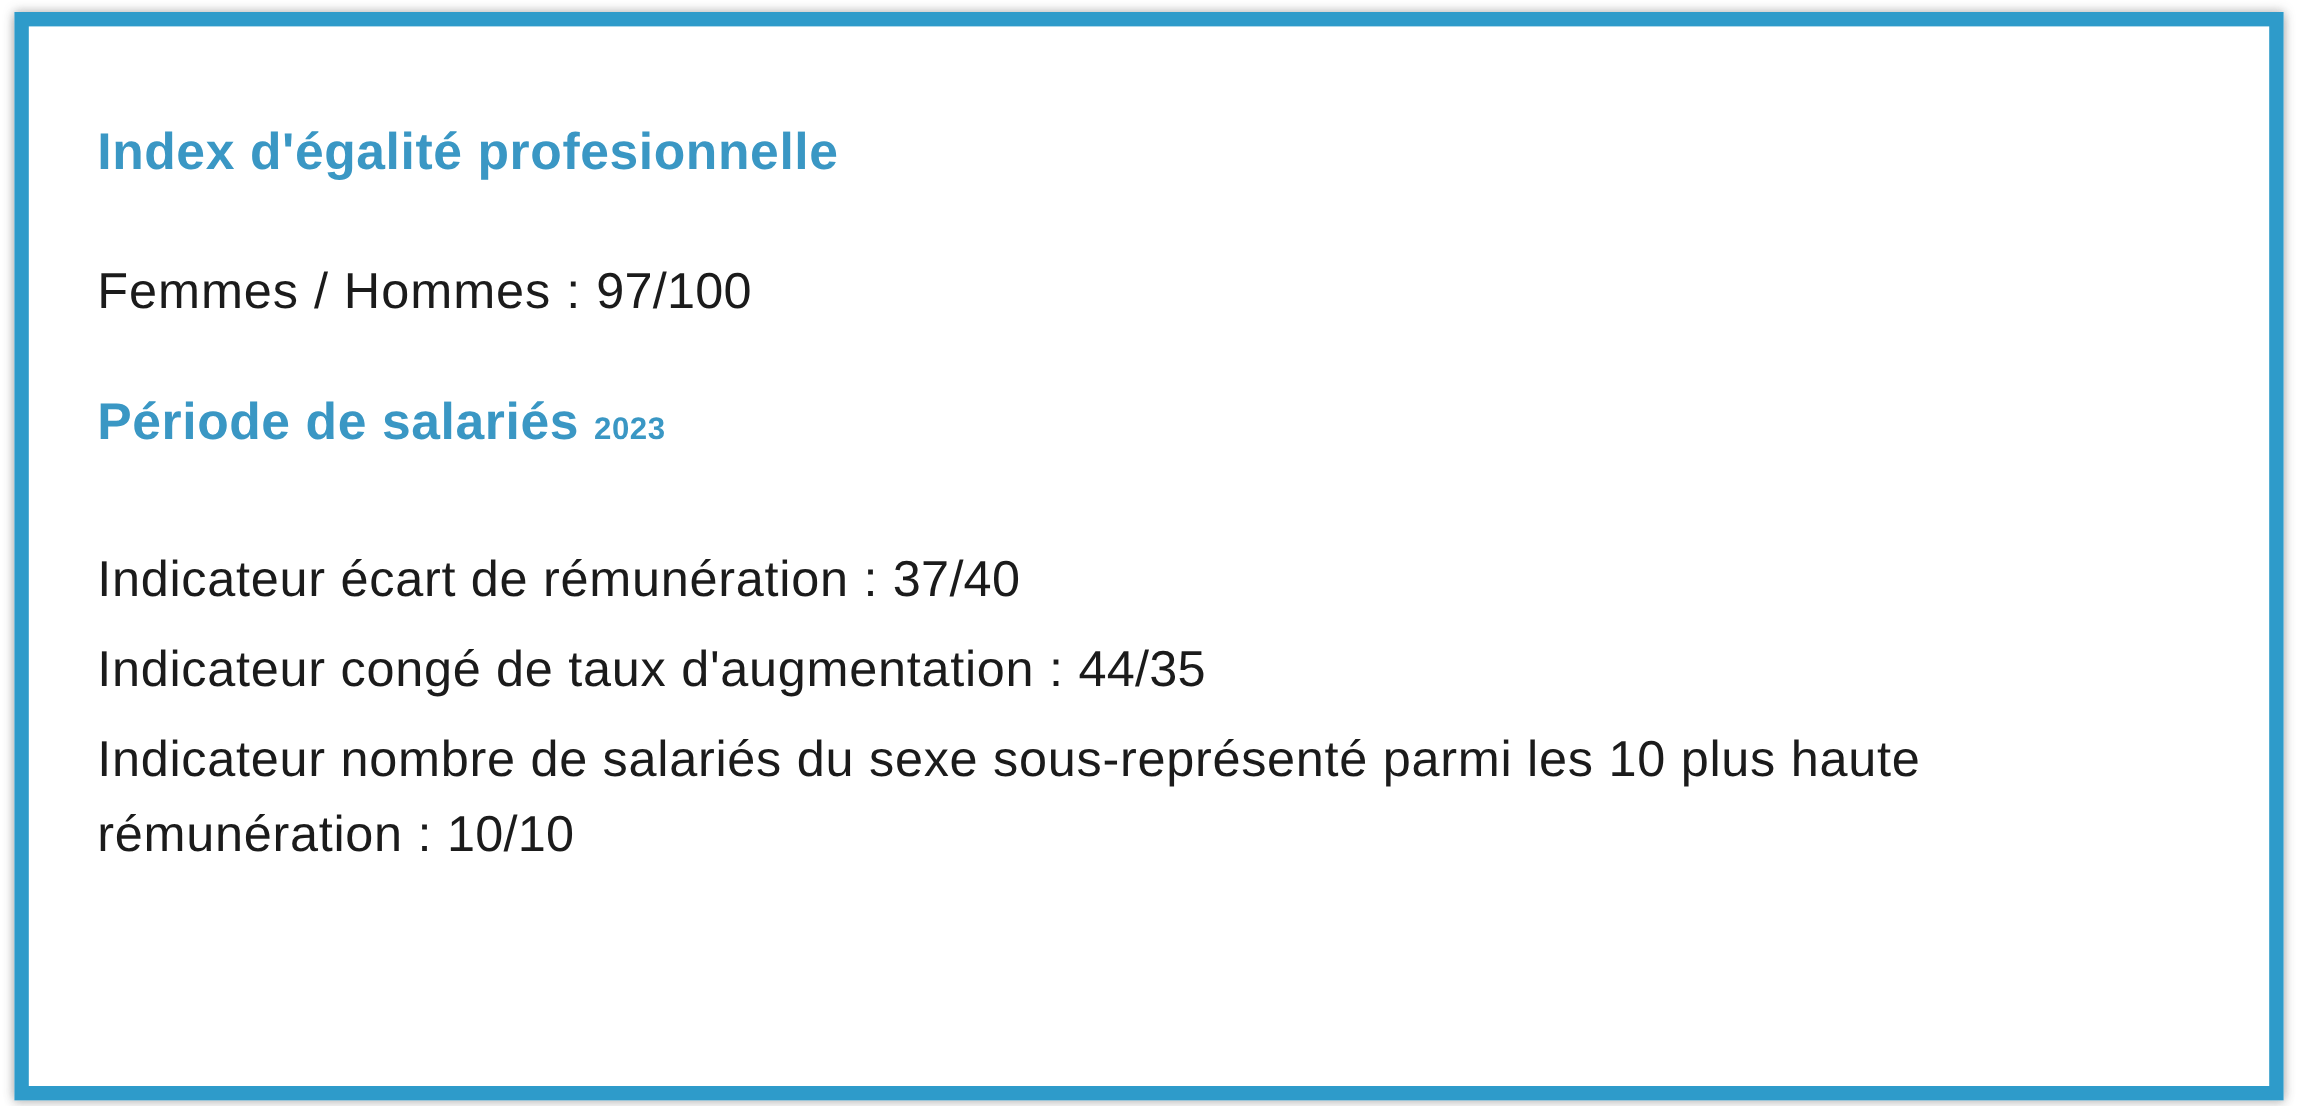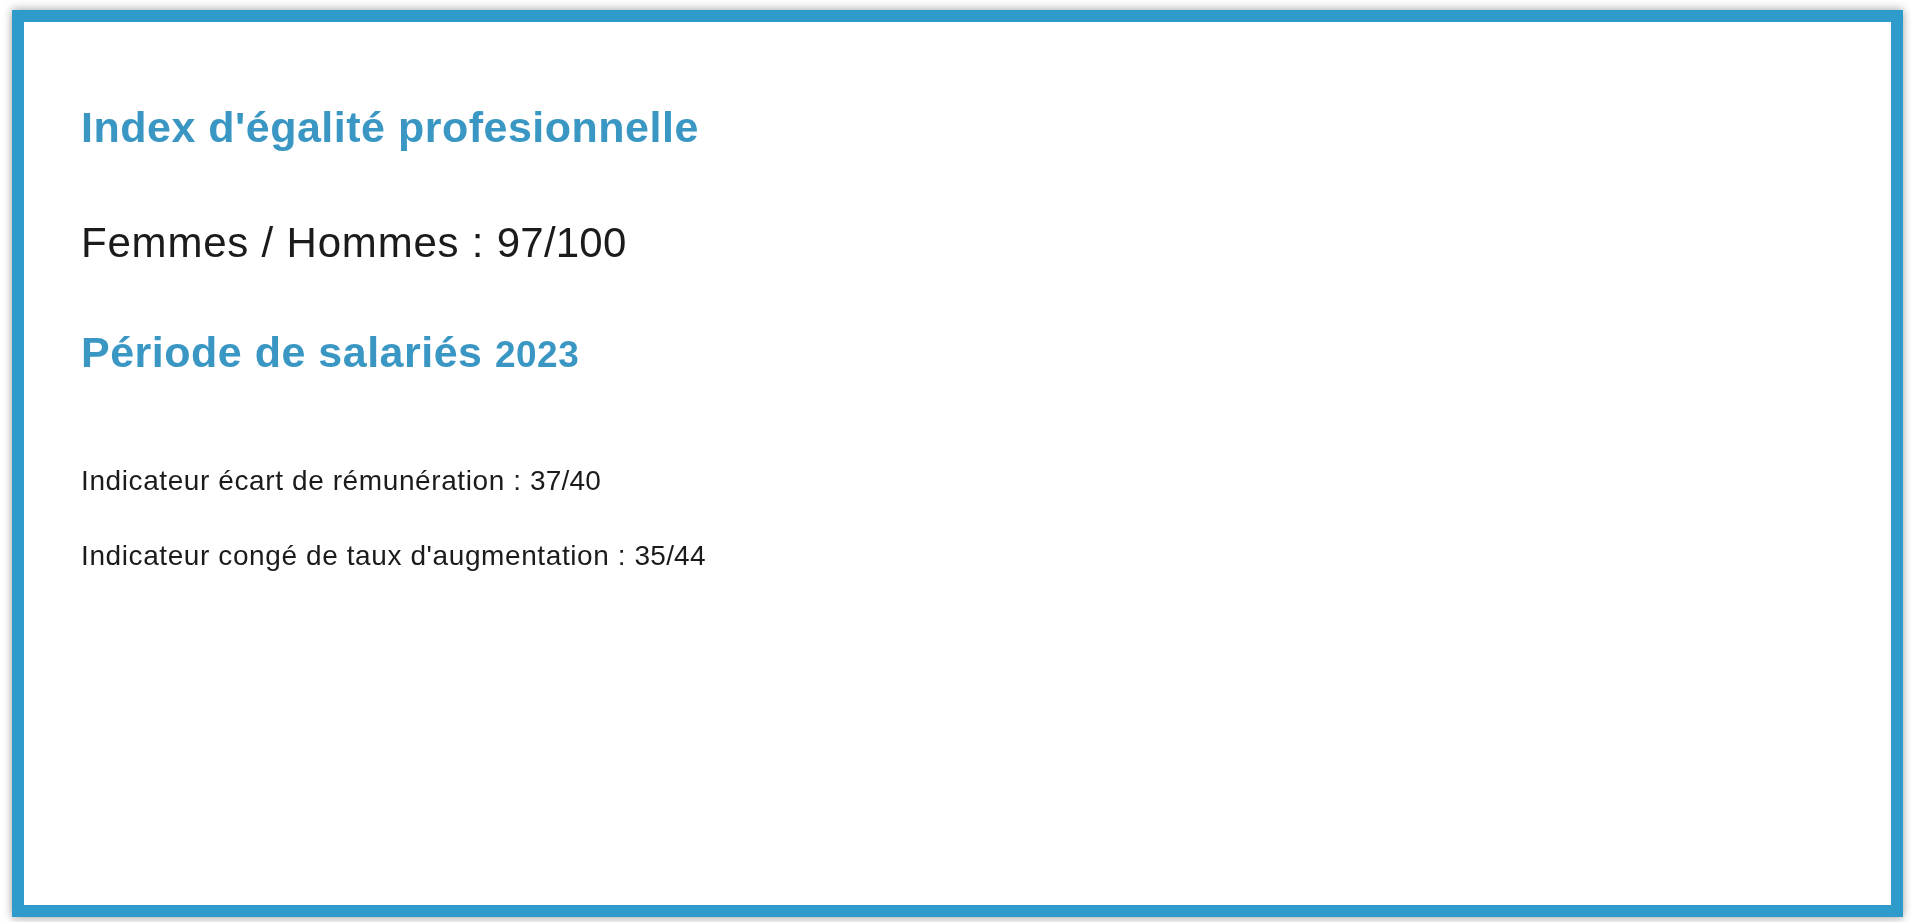--- a/index.html
+++ b/index.html
@@ -47,24 +47,24 @@
   h2.period{
     font-size:43px;
     font-weight:bold;
     color:var(--accent);
     line-height:54px;
     letter-spacing:0.5px;
     margin:0 0 68px 0;
     white-space:nowrap;
   }
   h2.period .year{
-    font-size:37px;
+    font-size:26px;
   }
   .indicator{
-    font-size:28px;
+    font-size:42px;
     line-height:62px;
     letter-spacing:0.6px;
     margin:0 0 13px 0;
     color:var(--text);
   }
   .indicator .line{
     display:block;
     white-space:nowrap;
   }
   .value{
@@ -95,21 +95,28 @@
       <p class="indicator">
         <span class="line">
           <span>Indicateur écart de rémunération :</span>
           <span class="value">37/40</span>
         </span>
       </p>
 
       <p class="indicator">
         <span class="line">
           <span>Indicateur congé de taux d'augmentation :</span>
-          <span class="value">35/44</span>
+          <span class="value">44/35</span>
         </span>
       </p>
 
 
+      <p class="indicator">
+        <span class="line">Indicateur nombre de salariés du sexe sous-représenté parmi les 10 plus haute</span>
+        <span class="line">
+          <span>rémunération :</span>
+          <span class="value">10/10</span>
+        </span>
+      </p>
 
     </div>
   </div>
 </div>
 
 </body></html>

